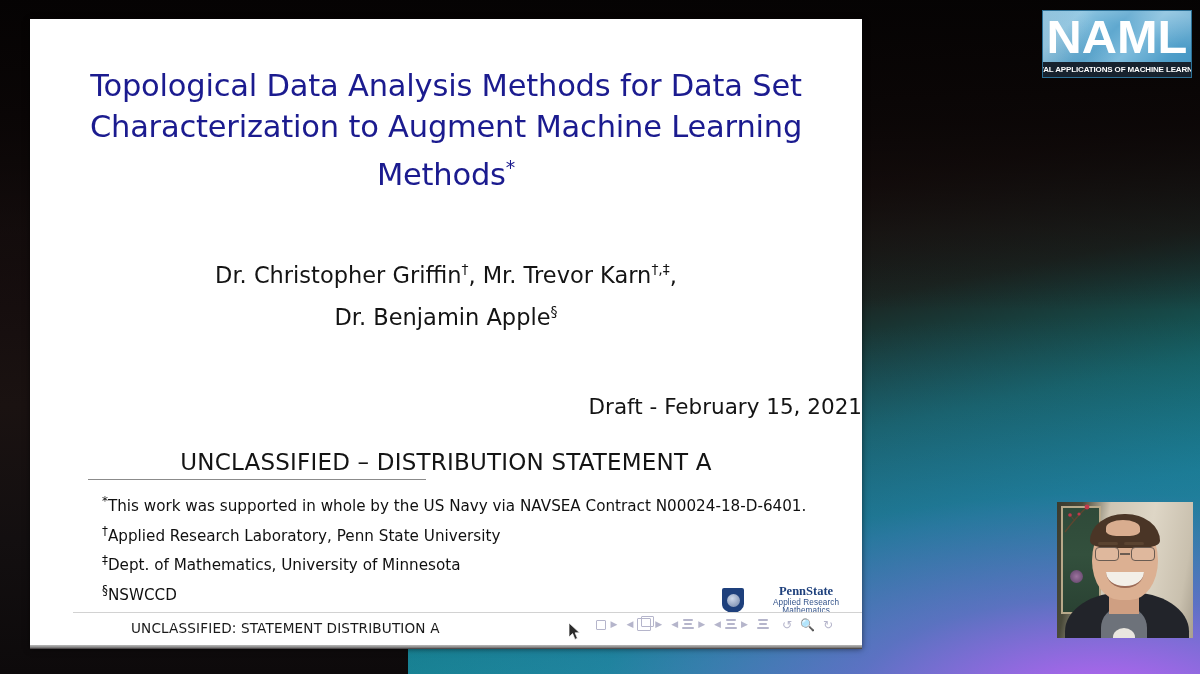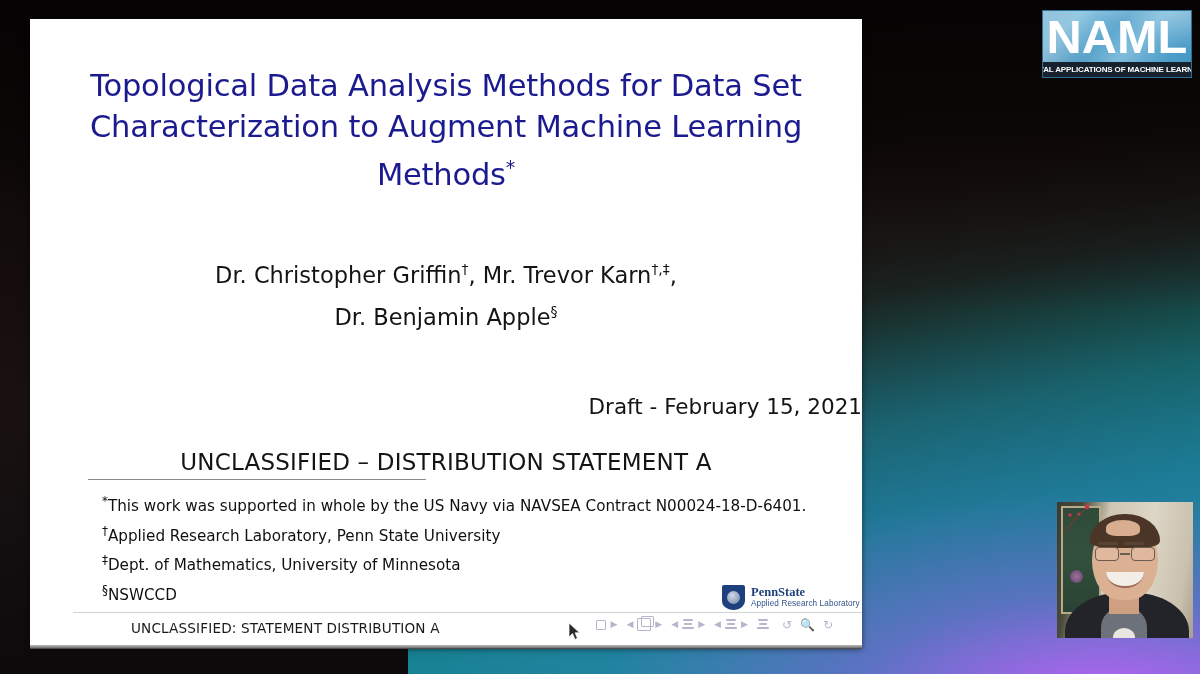--- a/index.html
+++ b/index.html
@@ -152,21 +152,21 @@
     align-items: center;
     justify-content: center;
   }
   #penn-shield::after {
     content: "";
     width: 13px;
     height: 13px;
     border-radius: 50%;
     background: radial-gradient(circle at 40% 35%, #cfd9ea 0%, #9aa9c4 55%, #7387ab 100%);
   }
-  #penn-text { line-height: 1.08; }
+  #penn-text { line-height: 1.08; text-align: center; }
   #penn-name {
     font-family: "Liberation Serif", serif;
     font-weight: bold;
     font-size: 12.5px;
     color: #1e407c;
   }
   #penn-sub {
     font-family: "Liberation Sans", sans-serif;
     font-size: 8.2px;
     color: #33538a;
@@ -487,21 +487,21 @@
         <p class="fn"><sup>*</sup><span>This work was supported in whole by the US Navy via NAVSEA Contract N00024-18-D-6401.</span></p>
         <p class="fn"><sup>†</sup><span>Applied Research Laboratory, Penn State University</span></p>
         <p class="fn"><sup>‡</sup><span>Dept. of Mathematics, University of Minnesota</span></p>
         <p class="fn"><sup>§</sup><span>NSWCCD</span></p>
       </div>
 
       <div id="penn-logo">
         <div id="penn-shield"></div>
         <div id="penn-text">
           <div id="penn-name">PennState</div>
-          <div id="penn-sub">Applied Research Laboratory</div>
+          <div id="penn-sub">Applied Research Mathematics</div>
         </div>
       </div>
 
       <div id="slide-footer">
         <div id="footer-text">UNCLASSIFIED: STATEMENT DISTRIBUTION A</div>
 
         <div id="nav-bar">
           <div class="nav-group">
             <span class="nav-ico box"></span>
             <span class="nav-ico tri">▶</span>

